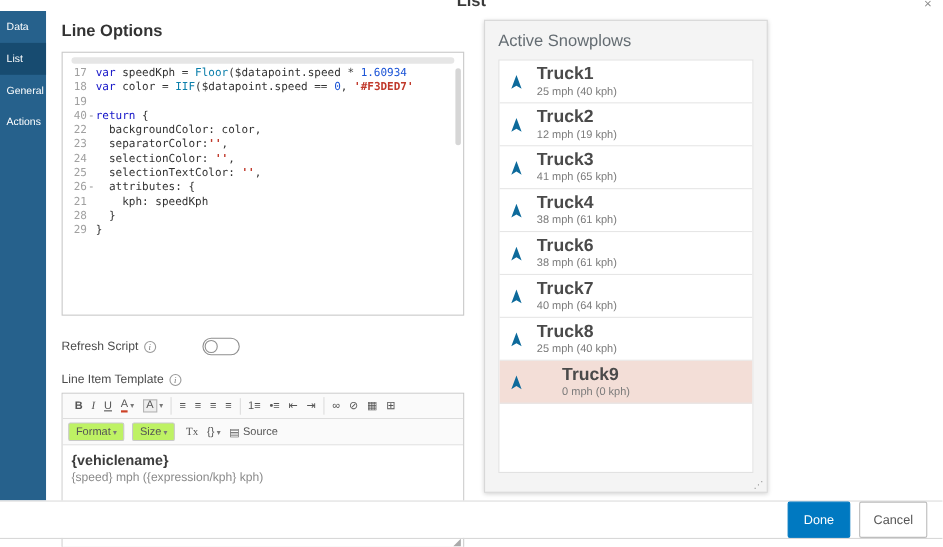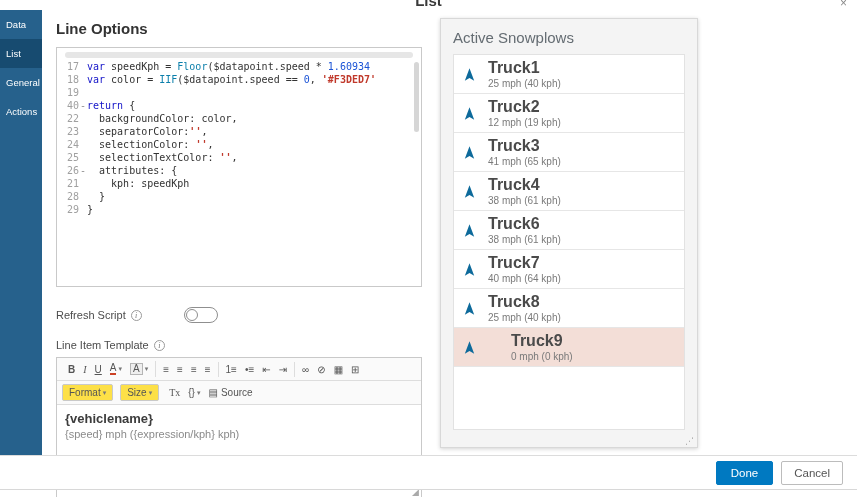--- a/index.html
+++ b/index.html
@@ -57,21 +57,21 @@
   .tb-group { display:flex; align-items:center; padding:0 3px; border-right:1px solid #ddd; }
   .tb-group:last-child { border-right:none; }
   .tb-btn { font-size:10px; color:#555; padding:2px 3px; margin:0 1px; display:inline-flex; align-items:center;
     cursor:pointer; border-radius:2px; white-space:nowrap; }
   .tb-btn .caret { font-size:7px; color:#777; margin-left:2px; }
   .tb-btn.b { font-weight:bold; }
   .tb-btn.i { font-style:italic; font-family:"Liberation Serif", serif; }
   .tb-btn.u { text-decoration:underline; }
   .tb-btn.tc .glyph { border-bottom:2px solid #cc4125; line-height:10px; }
   .tb-btn.bc .glyph { border:1px solid #b5b5b5; background:#eee; padding:0 2px; line-height:10px; }
-  .tb-btn.combo { border:1px solid #c9c9c9; background:#fde047; padding:2px 6px; margin-right:6px; }
+  .tb-btn.combo { border:1px solid #c9c9c9; background:#bef264; padding:2px 6px; margin-right:6px; }
   .tb-btn.tx { font-family:"Liberation Serif", serif; }
   .rte-content { min-height:92px; padding:6px 8px; position:relative; background:#fff; }
   .content-title { font-weight:bold; font-size:13px; color:#3c3c3c; }
   .content-sub { font-size:11px; color:#8a8a8a; margin-top:2px; }
   .resize-corner { position:absolute; right:2px; bottom:0; color:#aaa; font-size:9px; cursor:se-resize; }
 
   
   .preview { width:258px; flex:none; margin-left:6px; margin-top:8px; height:430px;
     background:#f4f4f4; border:1px solid #d8d8d8; box-shadow:0 1px 4px rgba(0,0,0,.18);
     padding:10px 12px 14px 12px; position:relative; }
@@ -79,21 +79,21 @@
   .snowplow-list { background:#fff; border:1px solid #e2e2e2; height:calc(100% - 28px); overflow:hidden; }
   .truck { display:flex; align-items:center; padding:4px 8px; border-bottom:1px solid #e6e6e6; min-height:33px; cursor:pointer; }
   .truck-icon { width:20px; flex:none; margin-right:6px; display:flex; align-items:center; }
   .truck-text { display:flex; flex-direction:column; }
   .truck-name { font-weight:bold; font-size:16px; color:#4a4a4a; }
   .truck-speed { font-size:10px; color:#7a7a7a; margin-top:1px; }
   .panel-grip { position:absolute; right:3px; bottom:1px; color:#999; font-size:9px; cursor:se-resize; }
 
   
   .footer { position:absolute; left:0; right:0; top:455px; height:34px; background:#fff;
-    border-top:1px solid #dcdcdc; display:flex; align-items:center; justify-content:flex-end;
+    border-top:1px solid #dcdcdc; display:flex; justify-content:flex-end;
     padding-right:14px; gap:8px; }
   .btn { font-family:"Liberation Sans", sans-serif; font-size:11.5px; border-radius:2px; cursor:pointer; }
   .btn-done { background:#0079c1; color:#fff; border:1px solid #0079c1; padding:5px 14px; }
   .btn-cancel { background:#fff; color:#555; border:1px solid #bcbcbc; padding:5px 12px; }
   .bottom-line { position:absolute; top:489px; left:0; right:0; border-top:1px solid #d8d8d8; }
 </style>
 </head>
 <body>
 
 <div class="top-strip">

